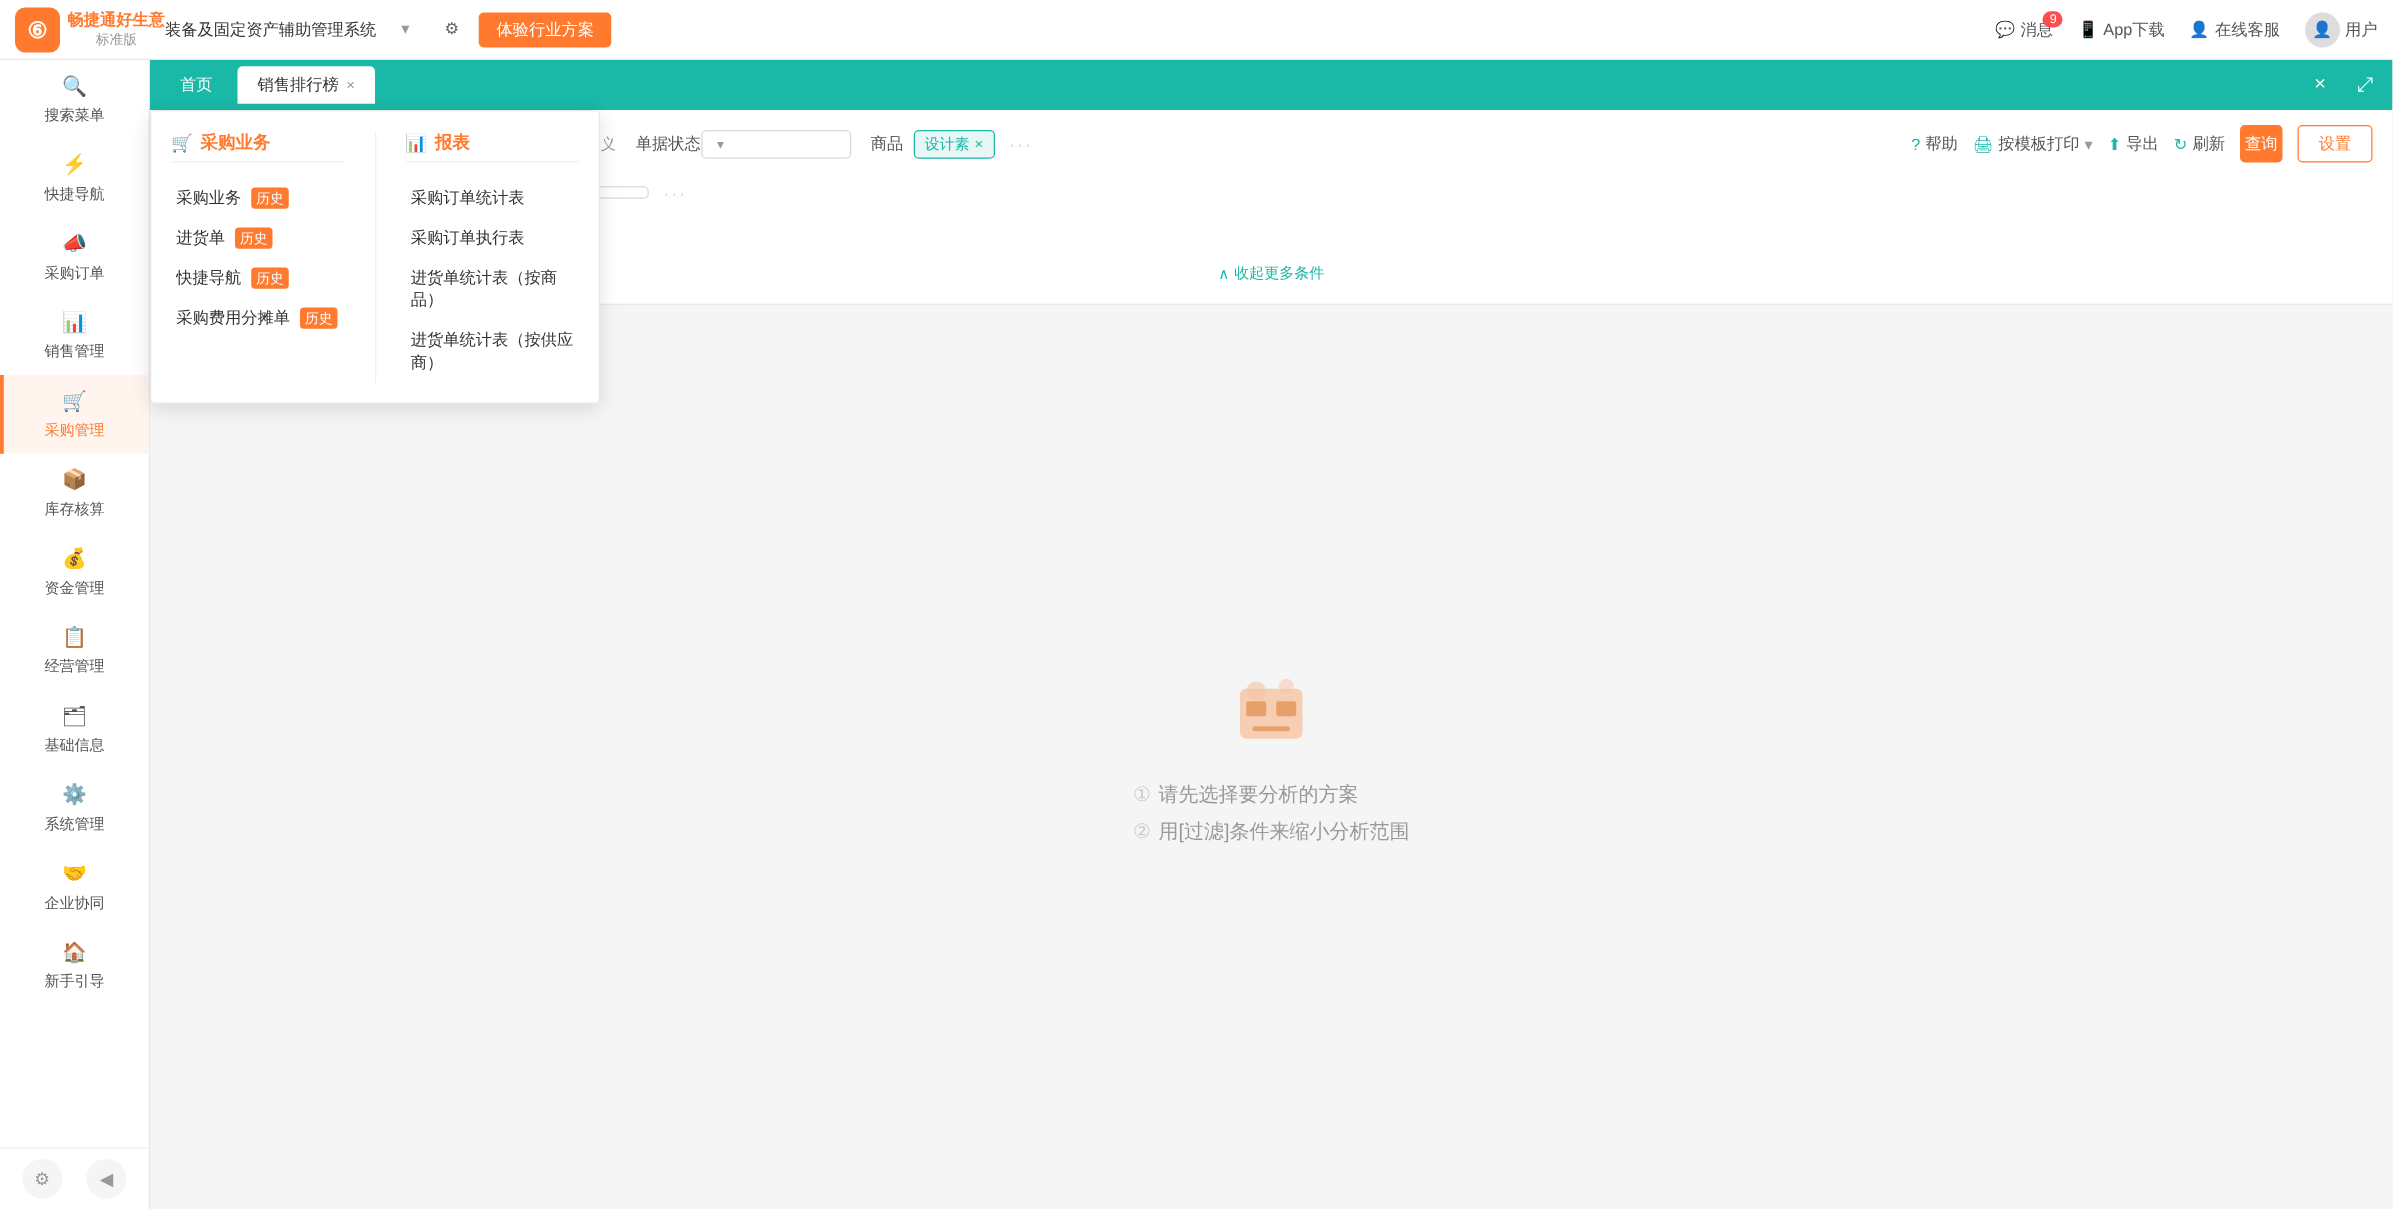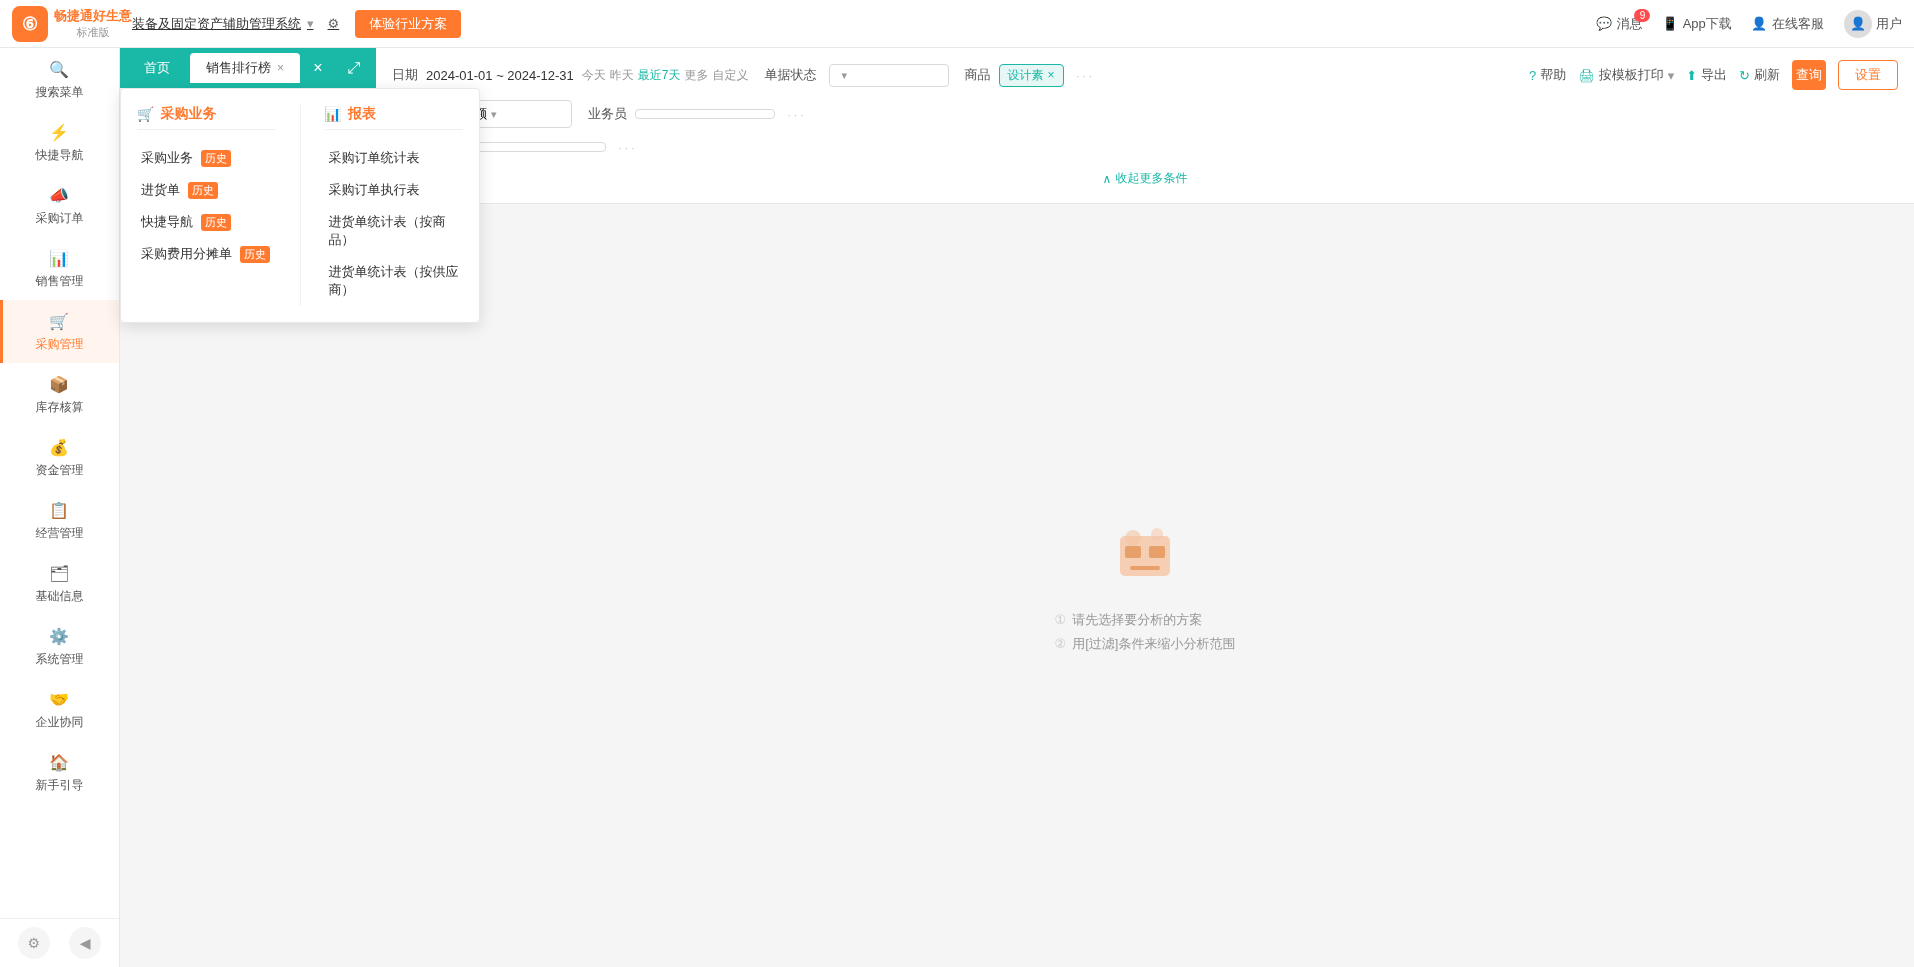--- a/index.html
+++ b/index.html
@@ -39,25 +39,23 @@
     .logo-text {
       font-size: 11px;
       color: #333;
       line-height: 1.3;
       text-align: center;
     }
     .logo-text .brand { color: #ff7a2f; font-size: 13px; font-weight: bold; }
     .logo-text .edition { color: #999; font-size: 11px; }
     .system-title {
       display: flex;
-      align-items: center;
       color: #333;
       font-size: 13px;
-      gap: 6px;
-      text-decoration: underline;
+      gap: 20px;
     }
     .system-title .chevron { color: #999; cursor: pointer; }
     .system-title .settings-icon { color: #666; cursor: pointer; margin-left: 8px; }
     .industry-btn {
       margin-left: 16px;
       background: #ff7a2f;
       color: white;
       border: none;
       border-radius: 4px;
       padding: 5px 14px;
@@ -168,21 +166,21 @@
       cursor: pointer;
       color: #999;
       font-size: 14px;
     }
 
     
     .content-area {
       margin-left: 120px;
       flex: 1;
       display: flex;
-      flex-direction: row;
+      flex-direction: column;
       min-width: 0;
     }
 
     
     .tab-bar {
       background: #1ab8a6;
       display: flex;
       align-items: center;
       height: 40px;
       padding: 0 8px;
@@ -334,21 +332,21 @@
       align-items: center;
       justify-content: center;
       gap: 12px;
     }
     .empty-icon {
       width: 100px;
       height: 80px;
     }
     .empty-tips {
       color: #999;
-      font-size: 13px;
+      font-size: 16px;
       line-height: 1.8;
     }
     .empty-tips li { list-style: none; display: flex; align-items: center; gap: 6px; }
     .empty-tips li::before { content: '①'; color: #ccc; }
     .empty-tips li:nth-child(2)::before { content: '②'; }
 
     
     .dropdown-overlay {
       position: fixed;
       top: 88px;
@@ -523,21 +521,21 @@
             <span class="filter-label">日期</span>
             <span class="filter-value">2024-01-01 ~ 2024-12-31</span>
             <div style="display:flex;gap:4px;">
               <span style="color:#999;font-size:12px;cursor:pointer;">今天</span>
               <span style="color:#999;font-size:12px;cursor:pointer;">昨天</span>
               <span style="color:#1ab8a6;font-size:12px;cursor:pointer;">最近7天</span>
               <span style="color:#999;font-size:12px;cursor:pointer;">更多</span>
               <span style="color:#999;font-size:12px;cursor:pointer;">自定义</span>
             </div>
           </div>
-          <div style="display:flex;align-items:center;gap:12px;">
+          <div style="display:flex;align-items:center;gap:0;">
             <span class="filter-label">单据状态</span>
             <div class="filter-select">
               <span></span>
               <span class="chevron">▾</span>
             </div>
           </div>
           <div style="display:flex;align-items:center;gap:8px;justify-content:center;">
             <span class="filter-label">商品</span>
             <div class="filter-tag">
               <span>设计素</span>

